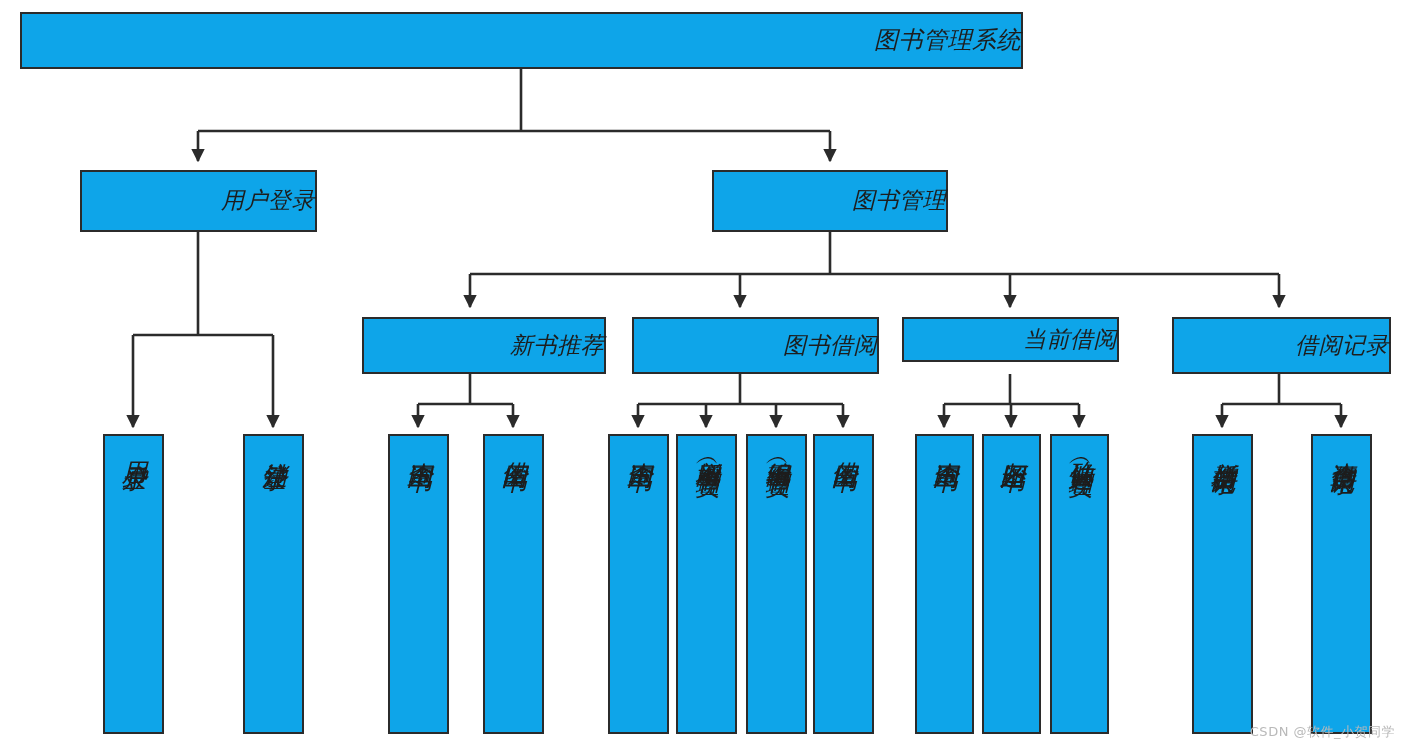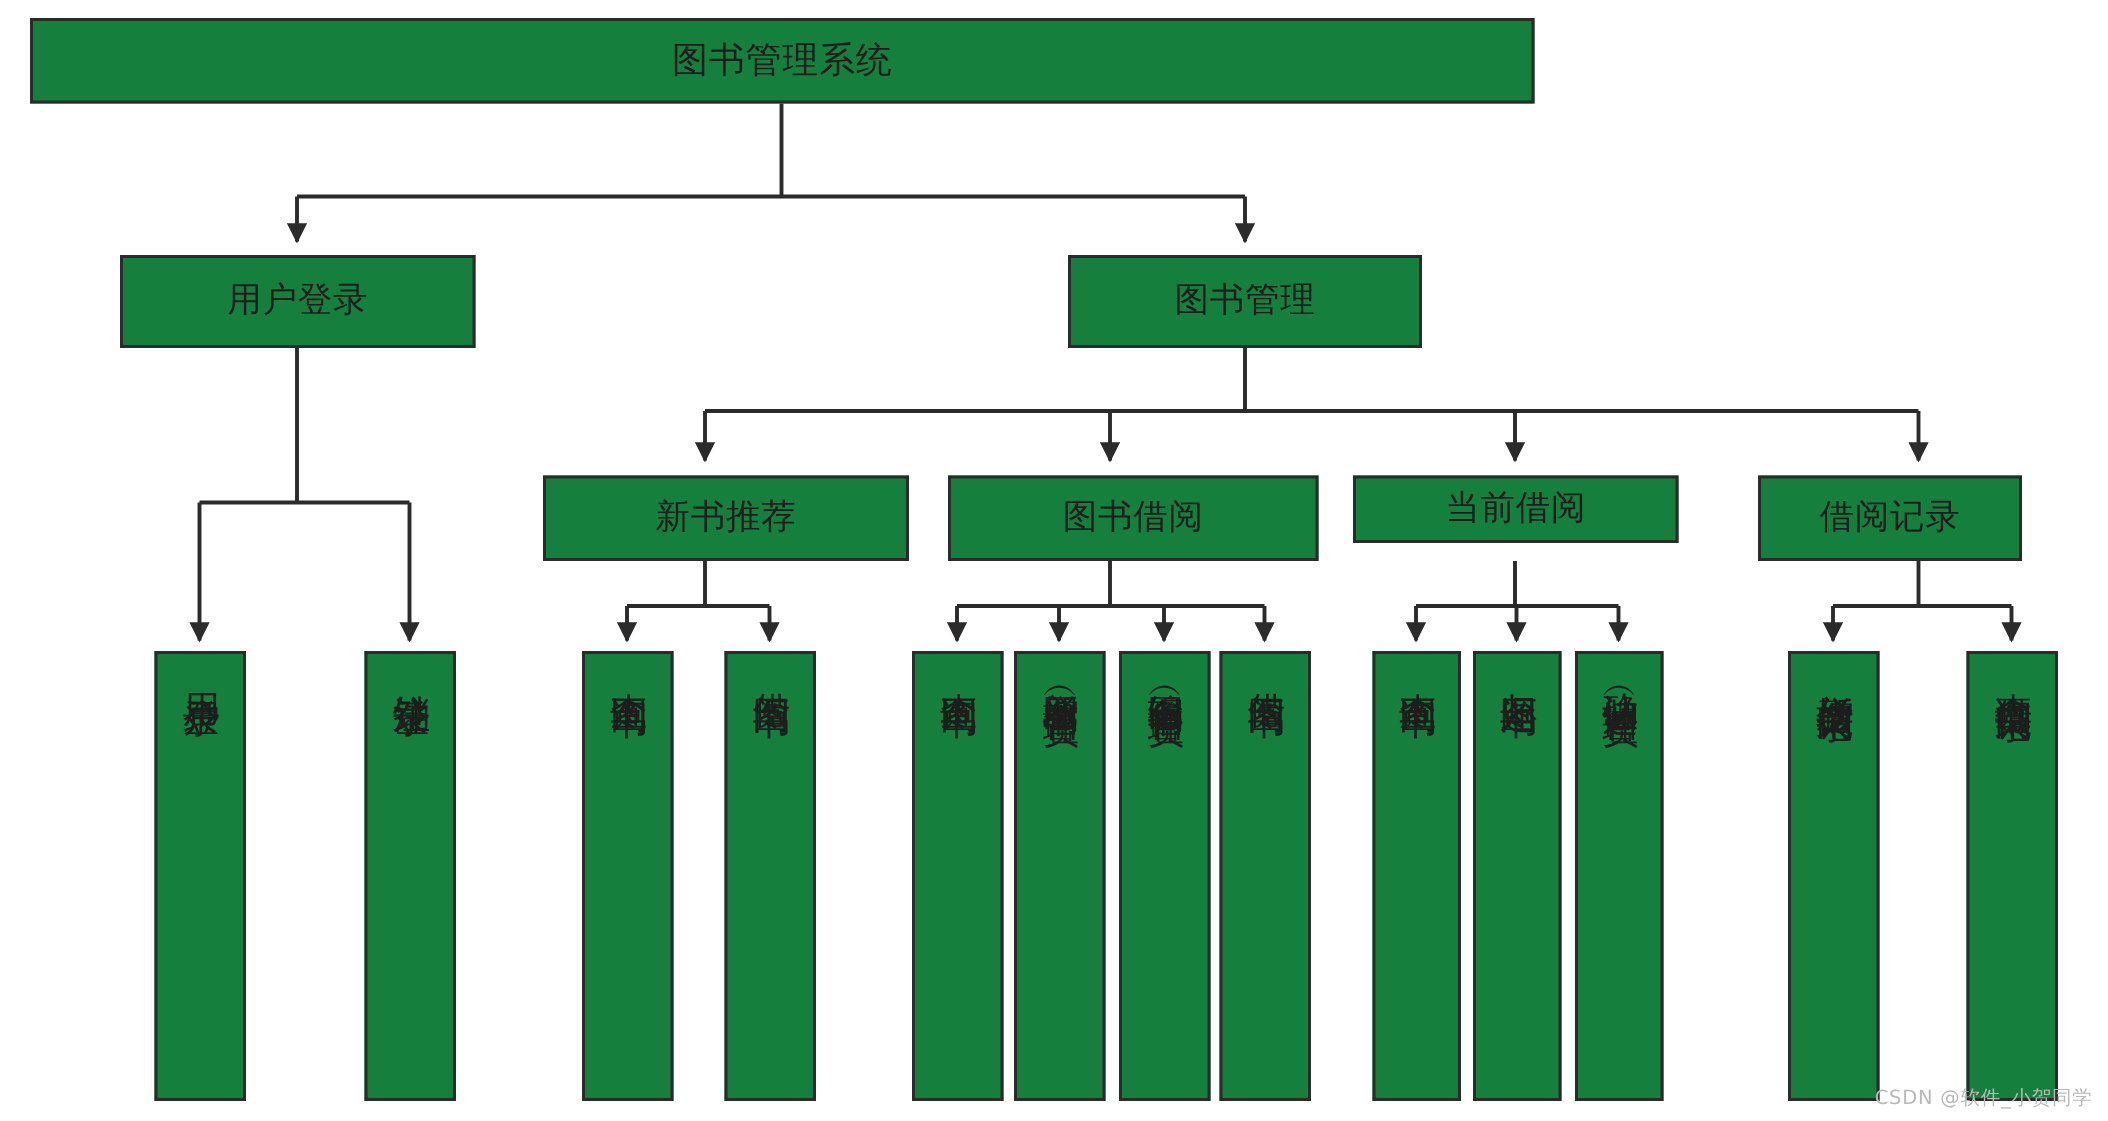--- a/index.html
+++ b/index.html
@@ -23,26 +23,27 @@
     position: absolute;
     left: 0;
     top: 0;
     width: 1405px;
     height: 747px;
     pointer-events: none;
   }
   .node {
     position: absolute;
     box-sizing: border-box;
-    background: #15803d;
+    background: #0ea5e9;
     border: 2.5px solid #2b2b2b;
     display: flex;
     align-items: center;
-    justify-content: center;
+    justify-content: flex-end;
     color: #1d1d1d;
+    font-style: italic;
   }
   .node .label {
     display: block;
     text-align: center;
     line-height: 1.12;
     letter-spacing: 0.5px;
   }
   
   .node.horiz .label {
     font-size: 23px;
@@ -150,21 +151,21 @@
   </div>
 
   <div class="node horiz" style="left:632px; top:317px; width:247px; height:57px;">
     <span class="label">图书借阅</span>
   </div>
 
   <div class="node horiz" style="left:902px; top:317px; width:217px; height:45px;">
     <span class="label">当前借阅</span>
   </div>
 
-  <div class="node horiz" style="left:1172px; top:317px; width:176px; height:57px;">
+  <div class="node horiz" style="left:1172px; top:317px; width:219px; height:57px;">
     <span class="label">借阅记录</span>
   </div>
 
   <div class="node vert" style="left:103px; top:434px; width:61px; height:300px;">
     <span class="label">用户登录</span>
   </div>
 
   <div class="node vert" style="left:243px; top:434px; width:61px; height:300px;">
     <span class="label">注销登录</span>
   </div>

